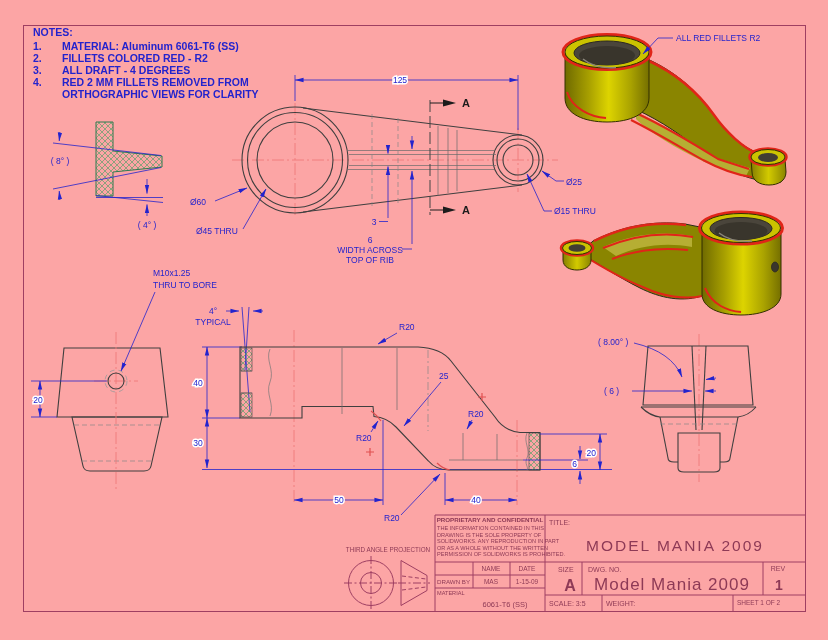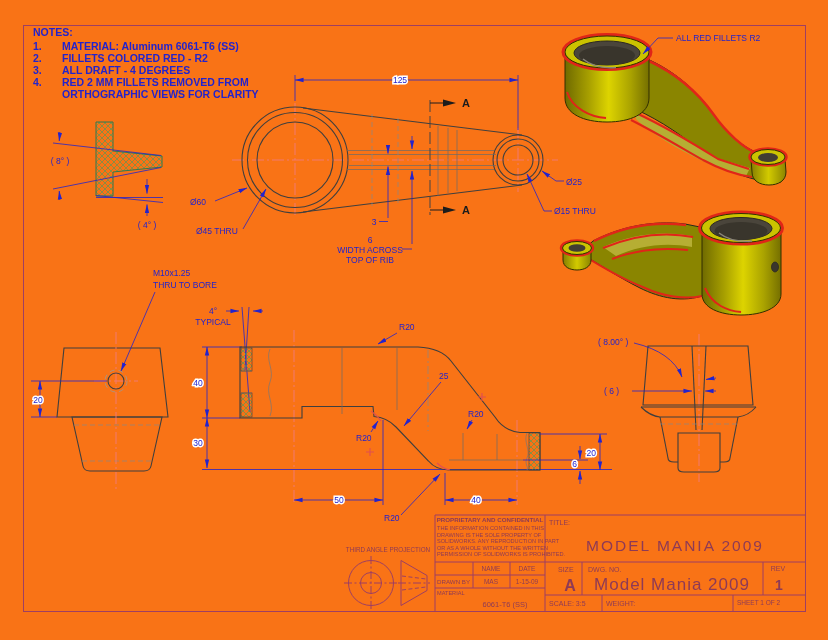--- a/index.html
+++ b/index.html
@@ -1,16 +1,16 @@
 <!DOCTYPE html>
 <html><head>
 <meta charset="utf-8">
 <style>
   html,body{margin:0;padding:0;background:#ffffff;}
-  #sheet{position:relative;width:828px;height:640px;background:#f97316;overflow:hidden;
+  #sheet{position:relative;width:828px;height:640px;background:#fca5a5;overflow:hidden;
          font-family:"Liberation Sans",sans-serif;}
   svg{position:absolute;left:0;top:0;}
   text{font-family:"Liberation Sans",sans-serif;}
   .dim{fill:#2323cd;font-size:8.5px;}
   .dimhalo{fill:#2323cd;font-size:8.5px;stroke:#fff;stroke-width:3px;paint-order:stroke;}
   .note{fill:#2323cd;font-size:10.5px;font-weight:bold;}
   .seclab{fill:#1c1c1c;font-size:11px;font-weight:bold;}
   .tb{fill:#8e3a56;}
   .bl{stroke:#2323cd;stroke-width:0.8;fill:none;}
   .blk{stroke:#3f3f3f;stroke-width:1.1;fill:none;}

